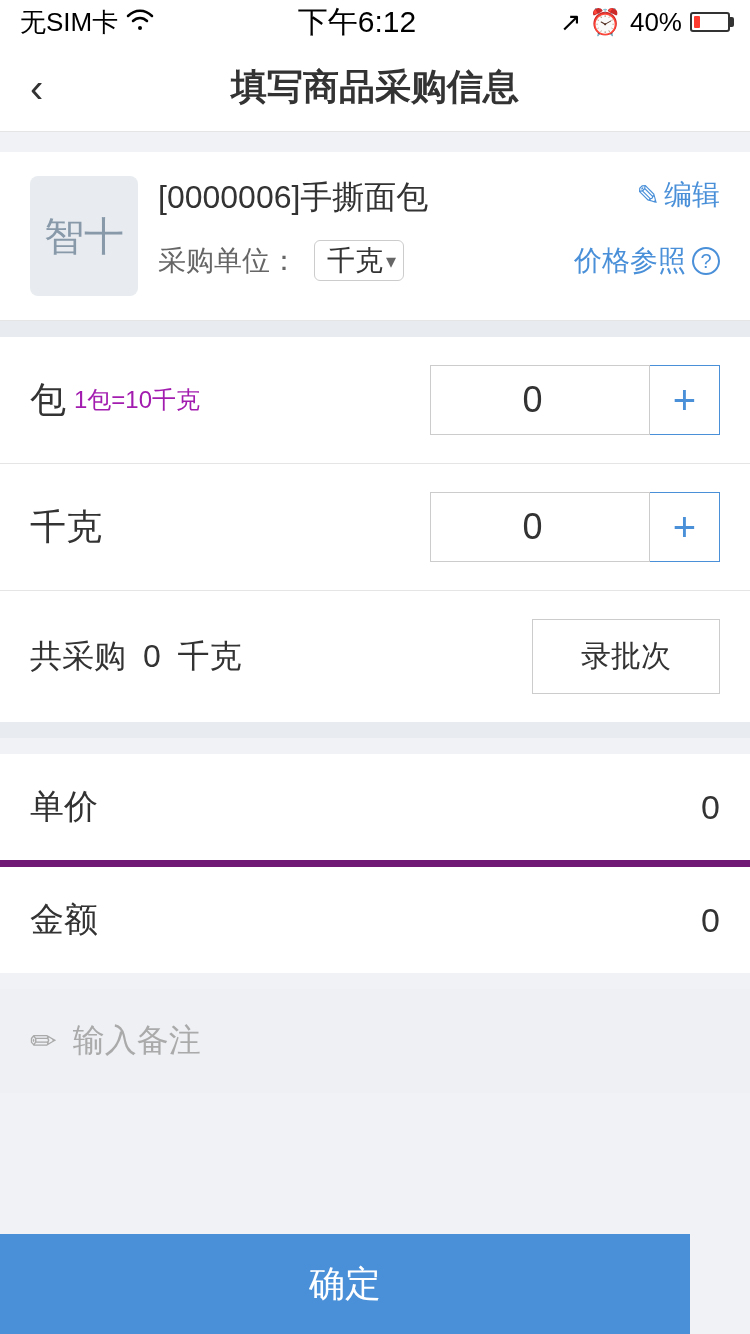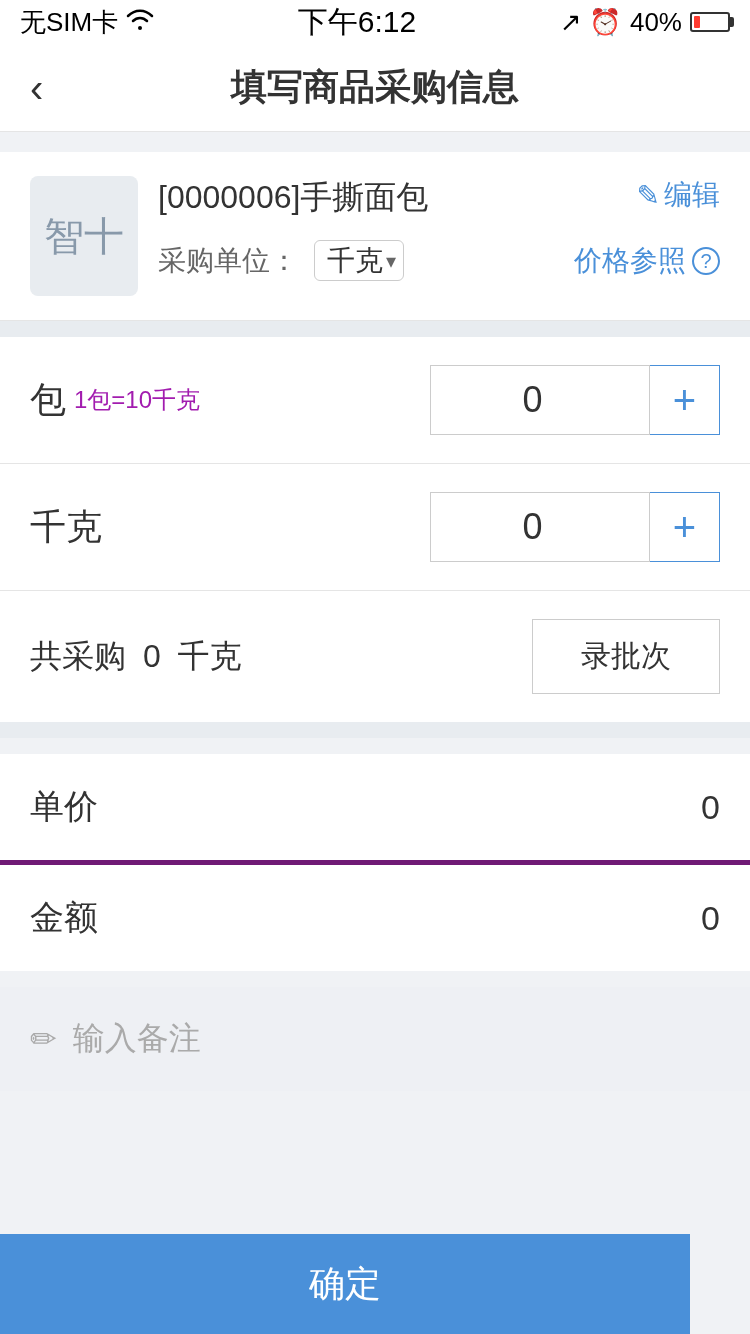--- a/index.html
+++ b/index.html
@@ -280,21 +280,21 @@
     
     .price-section {
       background: #fff;
       margin-top: 16px;
     }
     .price-row {
       display: flex;
       align-items: center;
       justify-content: space-between;
       padding: 30px 30px;
-      border-bottom: 5px solid #701a75;
+      border-bottom: 7px solid #701a75;
     }
     .price-row:last-child {
       border-bottom: none;
     }
     .price-label {
       font-size: 34px;
       color: #333;
     }
     .price-value {
       font-size: 34px;

